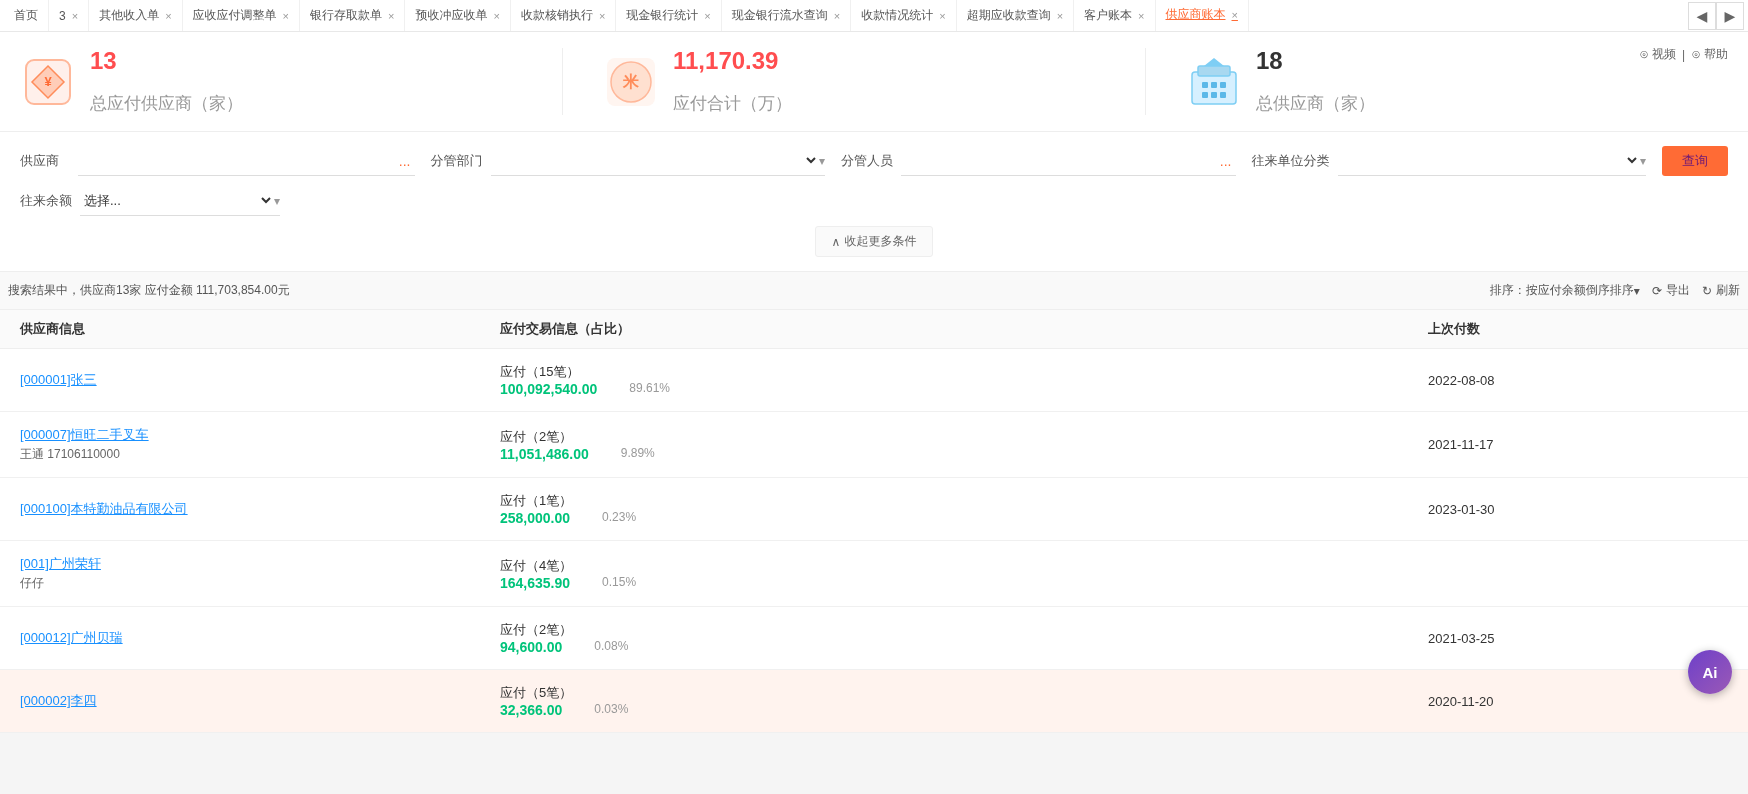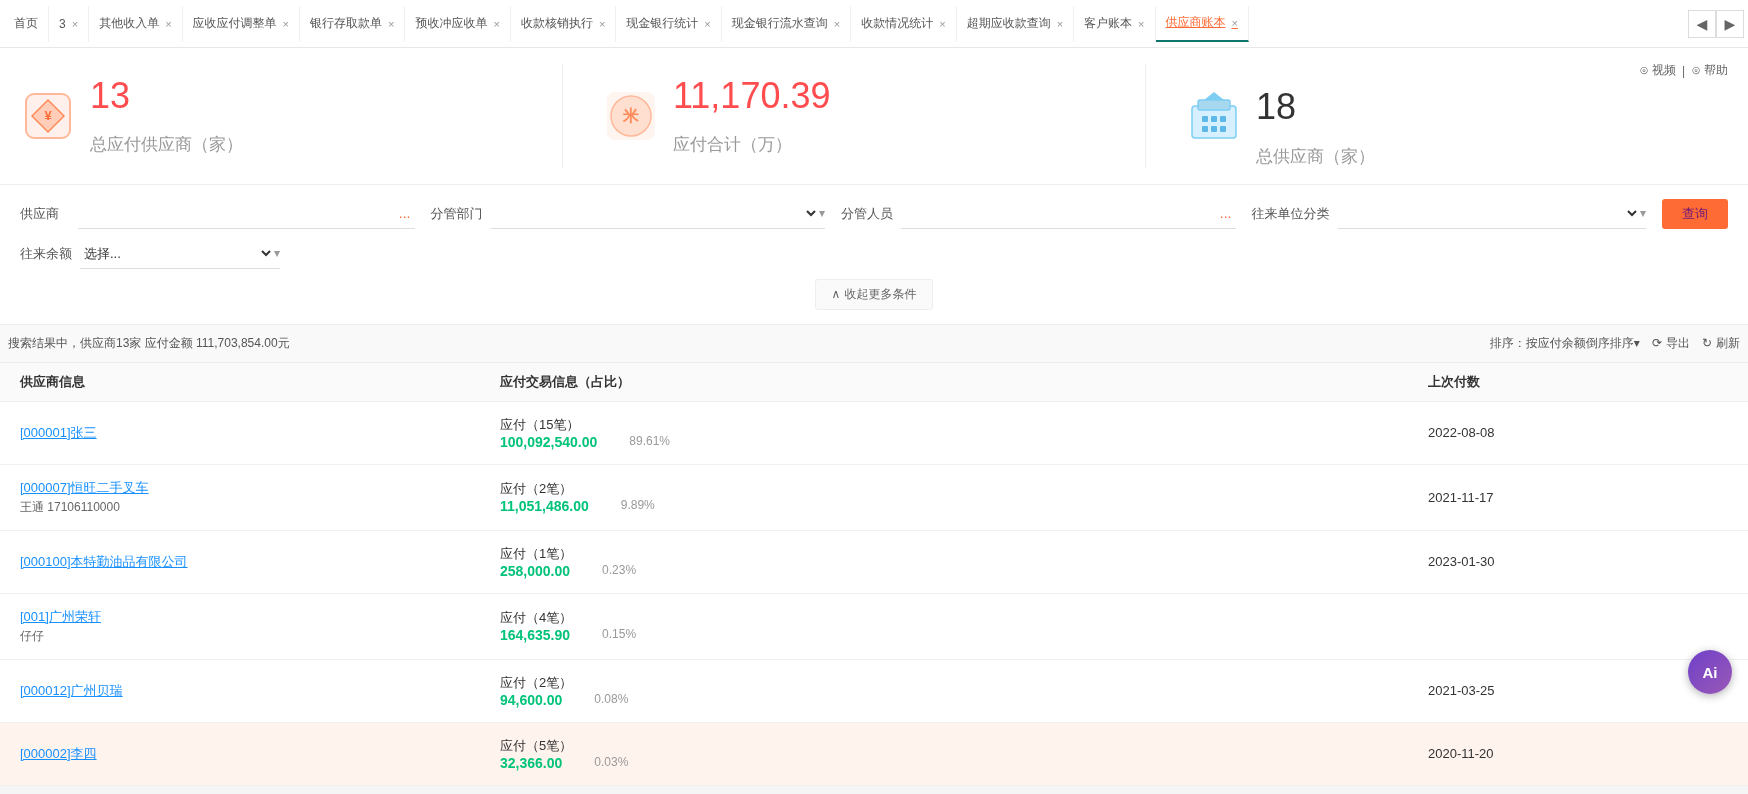--- a/index.html
+++ b/index.html
@@ -4,21 +4,21 @@
   <style>
     * { margin: 0; padding: 0; box-sizing: border-box; }
     body { font-family: "Microsoft YaHei", "PingFang SC", sans-serif; font-size: 13px; background: #f5f5f5; color: #333; width: 1748px; }
 
     
     .top-nav {
       background: #fff;
       border-bottom: 1px solid #e8e8e8;
       display: flex;
       align-items: center;
-      height: 48px;
+      height: 32px;
       padding: 0 4px;
       overflow: hidden;
       justify-content: space-between;
     }
     .nav-tab {
       display: inline-flex;
       align-items: center;
       padding: 0 10px;
       height: 36px;
       font-size: 12px;
@@ -75,26 +75,26 @@
     .stat-icon {
       width: 56px;
       height: 56px;
       display: flex;
       align-items: center;
       justify-content: center;
     }
     .stat-icon svg { width: 52px; height: 52px; }
     .stat-info {}
     .stat-number {
-      font-size: 36px;
-      font-weight: normal;
+      font-size: 24px;
+      font-weight: bold;
       color: #ff4d4f;
       line-height: 1.1;
     }
-    .stat-number.black { color: #333; margin-top: 23px; }
+    .stat-number.black { color: #333; }
     .stat-label {
       font-size: 17px;
       color: #999;
       margin-top: 18px;
     }
     .header-right-links {
       position: absolute;
       right: 20px;
       top: 14px;
       font-size: 12px;

